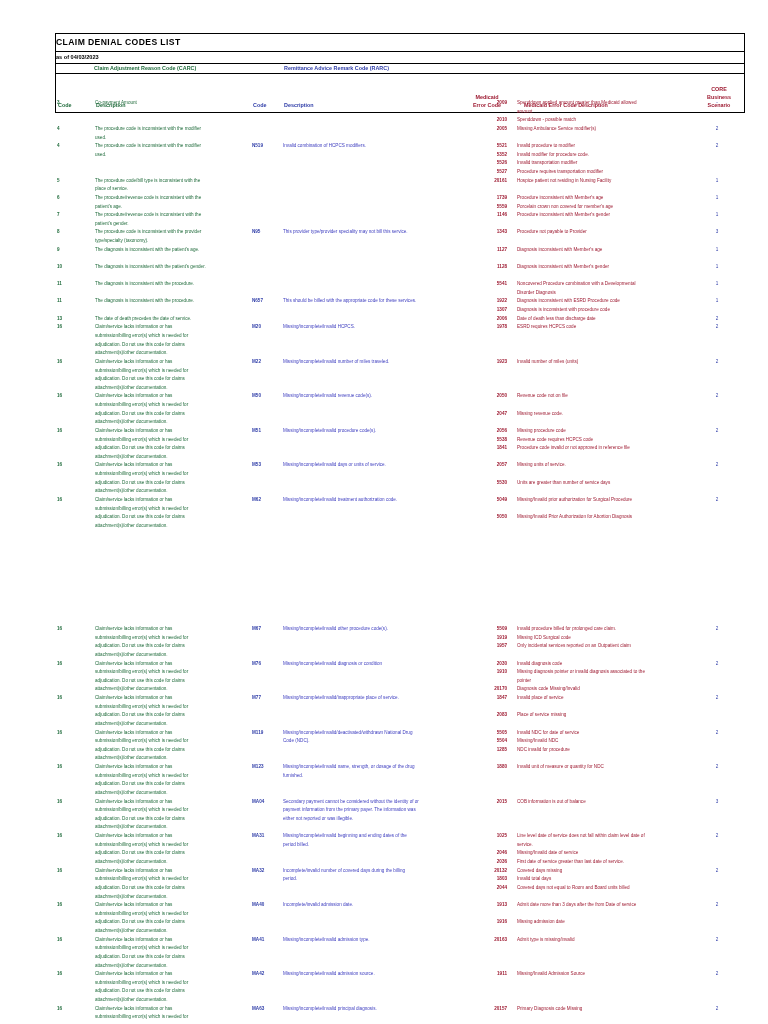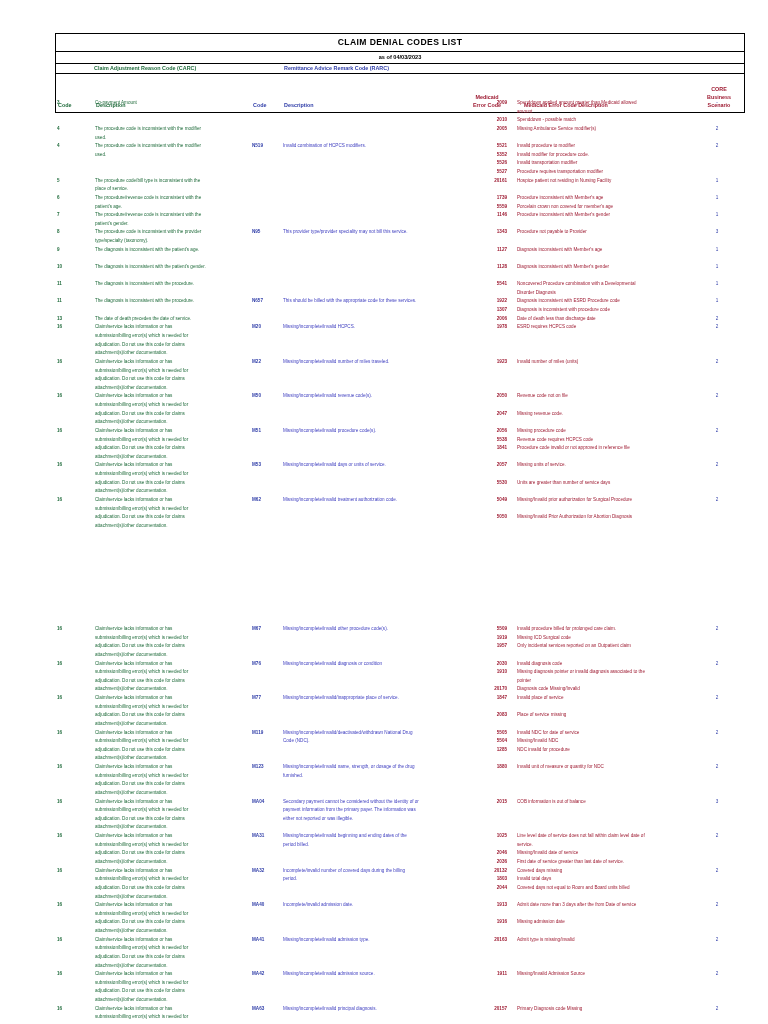--- a/index.html
+++ b/index.html
@@ -24,21 +24,20 @@
     width: 690px;
   }
 
   
   .titlebox {
     border: 1.4px solid #000;
     border-bottom: none;
   }
   .titlebox .row {
     border-bottom: 1.4px solid #000;
-    text-align: center;
     line-height: 1.25;
   }
   .title-main {
     font-size: 8.6px;
     font-weight: bold;
     letter-spacing: .4px;
     padding: 3px 0 3px;
     color: #000;
   }
   .title-sub {

